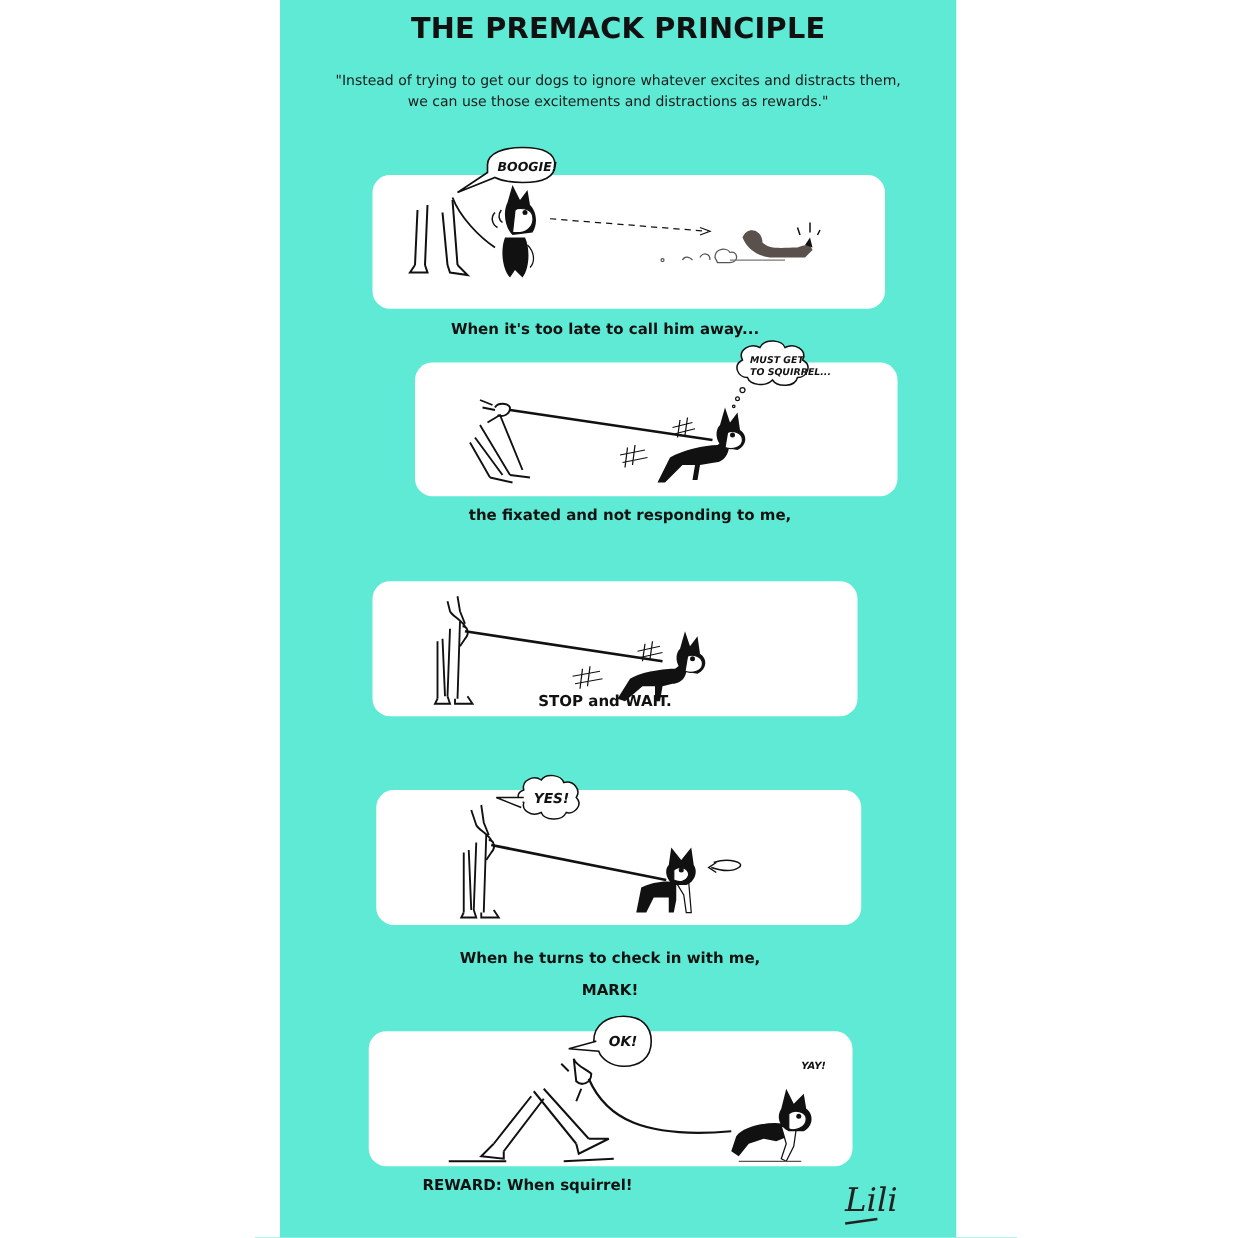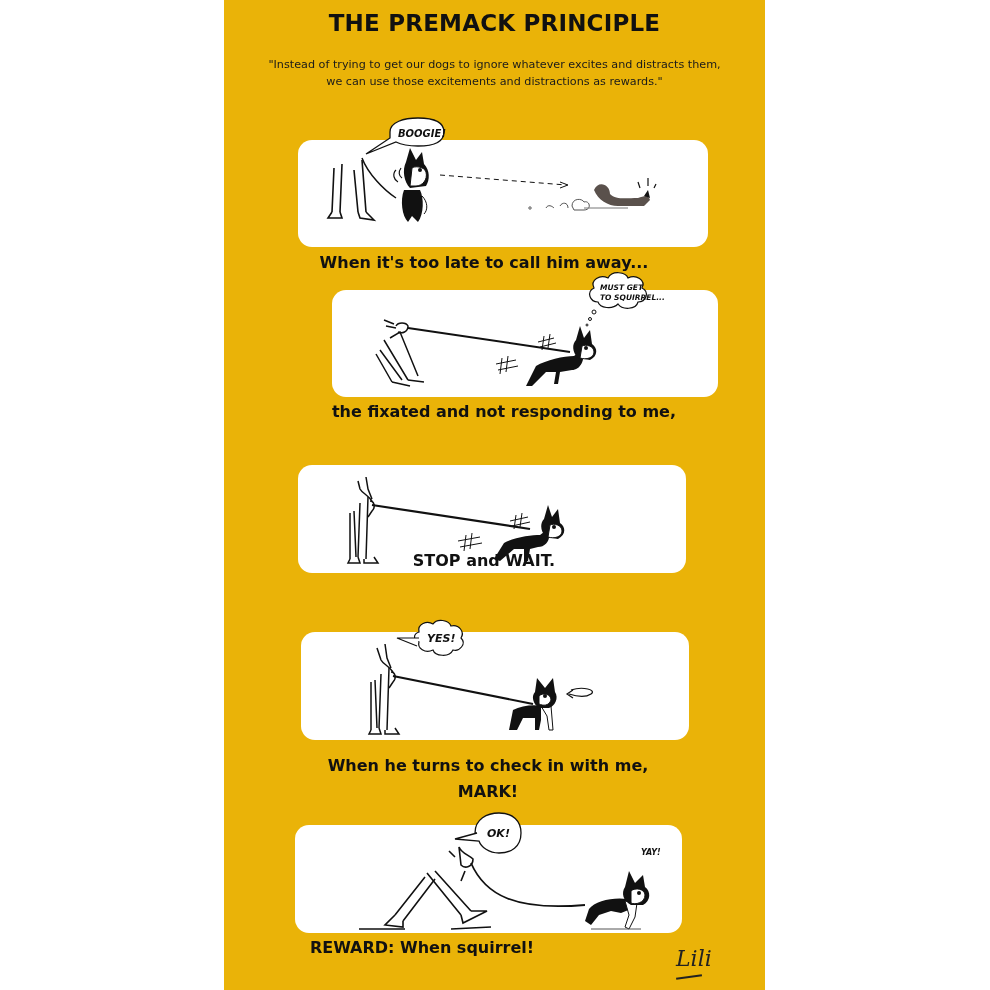--- a/index.html
+++ b/index.html
@@ -2,43 +2,43 @@
 <html><head>
 <meta charset="utf-8">
 <style>
   html, body { margin: 0; padding: 0; }
   body {
     width: 990px; height: 990px; background: #ffffff; position: relative; overflow: hidden;
     font-family: "DejaVu Sans", sans-serif;
   }
   .poster {
     position: absolute; left: 224px; top: 0; width: 541px; height: 990px;
-    background: #eab308;
+    background: #5eead4;
   }
   .title {
     position: absolute; left: 0; width: 541px; top: 10px; text-align: center;
     font-family: "DejaVu Sans", sans-serif; font-weight: bold; font-size: 23px;
     color: #111; letter-spacing: 0.2px;
   }
   .quote {
     position: absolute; left: 0; width: 541px; top: 56px; text-align: center;
     font-family: "DejaVu Sans", sans-serif; font-size: 11.2px; line-height: 17px;
     color: #1a1a1a;
   }
   .panel {
     position: absolute; background: #ffffff; border-radius: 14px; overflow: visible;
   }
   .panel svg { position: absolute; left: 0; top: 0; overflow: visible; }
   .caption {
     position: absolute; text-align: center; font-family: "DejaVu Sans", sans-serif;
-    font-weight: bold; font-size: 16px; line-height: 26px; color: #111;
+    font-weight: bold; font-size: 12px; line-height: 26px; color: #111;
   }
   .signature {
     position: absolute; font-family: "DejaVu Serif", serif; font-style: italic;
-    font-size: 22px; color: #222;
+    font-size: 26px; color: #222;
   }
   .sig-line { position:absolute; height: 1.5px; background:#222; transform: rotate(-8deg); }
   .bubble-text {
     font-family: "DejaVu Sans", sans-serif; font-weight: bold; font-style: italic;
     fill: #111;
   }
 </style>
 </head>
 <body>
 

